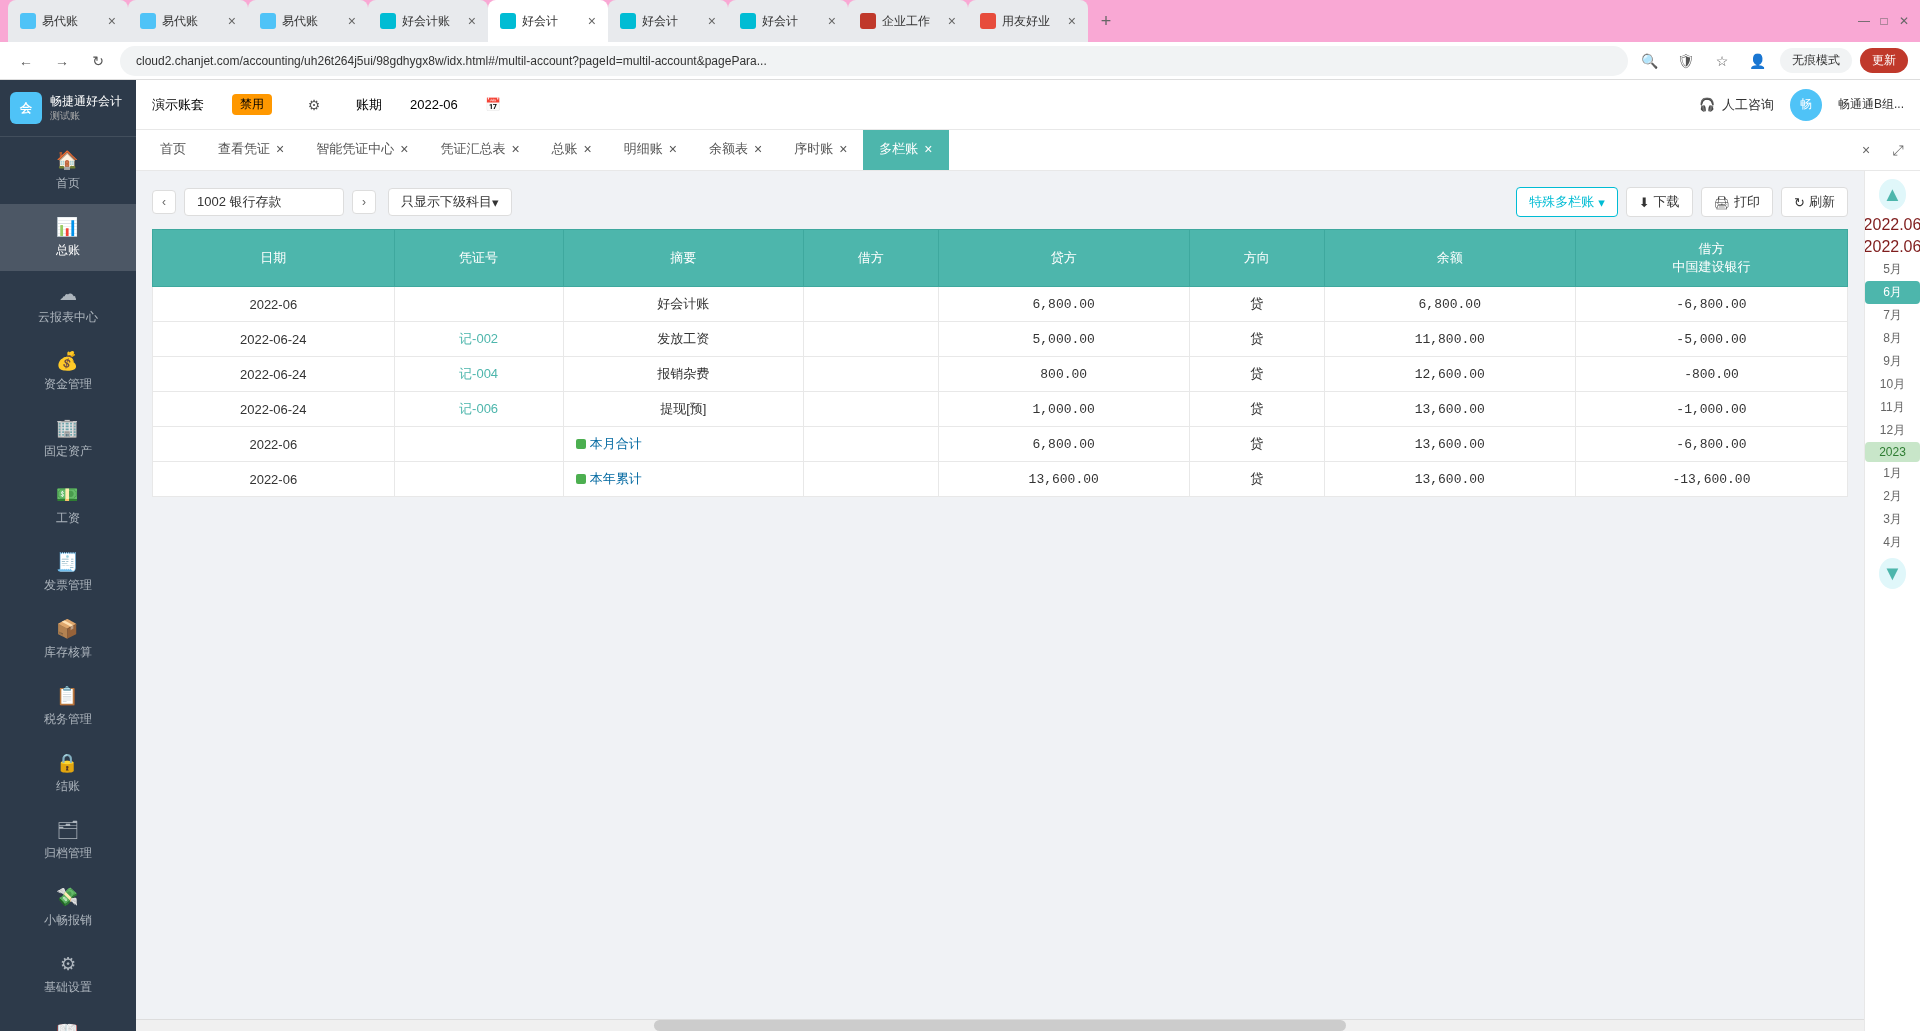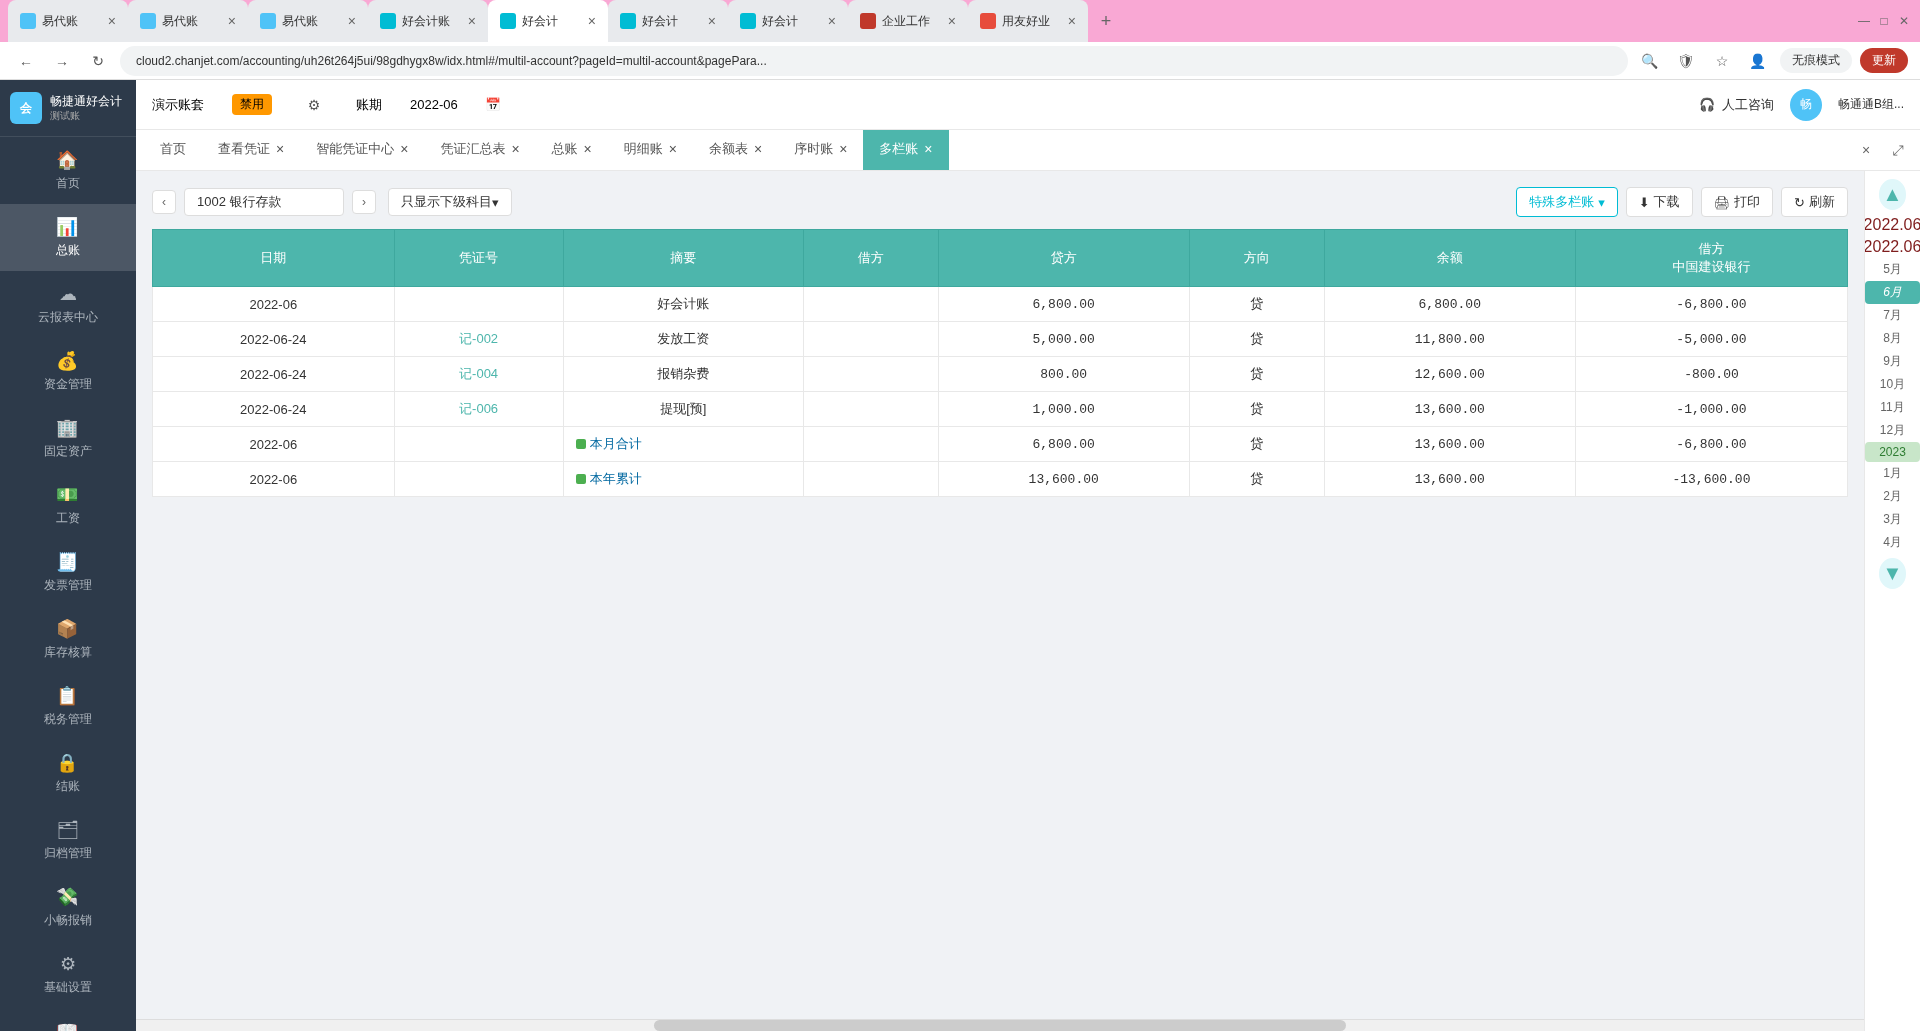--- a/index.html
+++ b/index.html
@@ -76,21 +76,21 @@
     .amount-right { text-align: right; font-family: Liberation Mono, monospace; }
     .summary-green { color: #0369a1; display: flex; align-items: center; gap: 4px; justify-content: flex-start; }
     .summary-dot { width: 10px; height: 10px; background: #4caf50; border-radius: 2px; display: inline-block; }
 
     
     .right-panel { width: 56px; background: #fff; border-left: 1px solid #e8e8e8; display: flex; flex-direction: column; align-items: center; padding: 4px 0; flex-shrink: 0; overflow: hidden; position: relative; }
     .scroll-up { cursor: pointer; color: #4db6ac; font-size: 20px; padding: 4px; background: #e0f7fa; border-radius: 50%; margin: 4px 0; }
     .scroll-down { cursor: pointer; color: #4db6ac; font-size: 20px; padding: 4px; background: #e0f7fa; border-radius: 50%; margin: 4px 0; }
     .year-label { font-size: 16px; color: #7f1d1d; padding: 2px 4px; text-align: center; }
     .month-item { font-size: 12px; color: #666; padding: 3px 6px; cursor: pointer; text-align: center; width: 100%; }
-    .month-item.active { background: #4db6ac; color: #fff; border-radius: 4px; font-style: italic; }
+    .month-item.active { background: #4db6ac; color: #fff; border-radius: 4px; }
     .month-item.highlight { background: #c8e6c9; color: #2e7d32; border-radius: 4px; }
 
     
     .tab-nav-right { margin-left: auto; display: flex; align-items: center; gap: 4px; }
     .tab-nav-btn { width: 28px; height: 28px; display: flex; align-items: center; justify-content: center; cursor: pointer; color: #666; font-size: 14px; border-radius: 4px; }
 
     
     .bottom-scroll { height: 12px; background: #f0f0f0; border-top: 1px solid #ddd; position: relative; }
     .bottom-scroll-thumb { height: 100%; width: 40%; background: #ccc; border-radius: 6px; margin-left: 30%; cursor: pointer; }
   </style>

